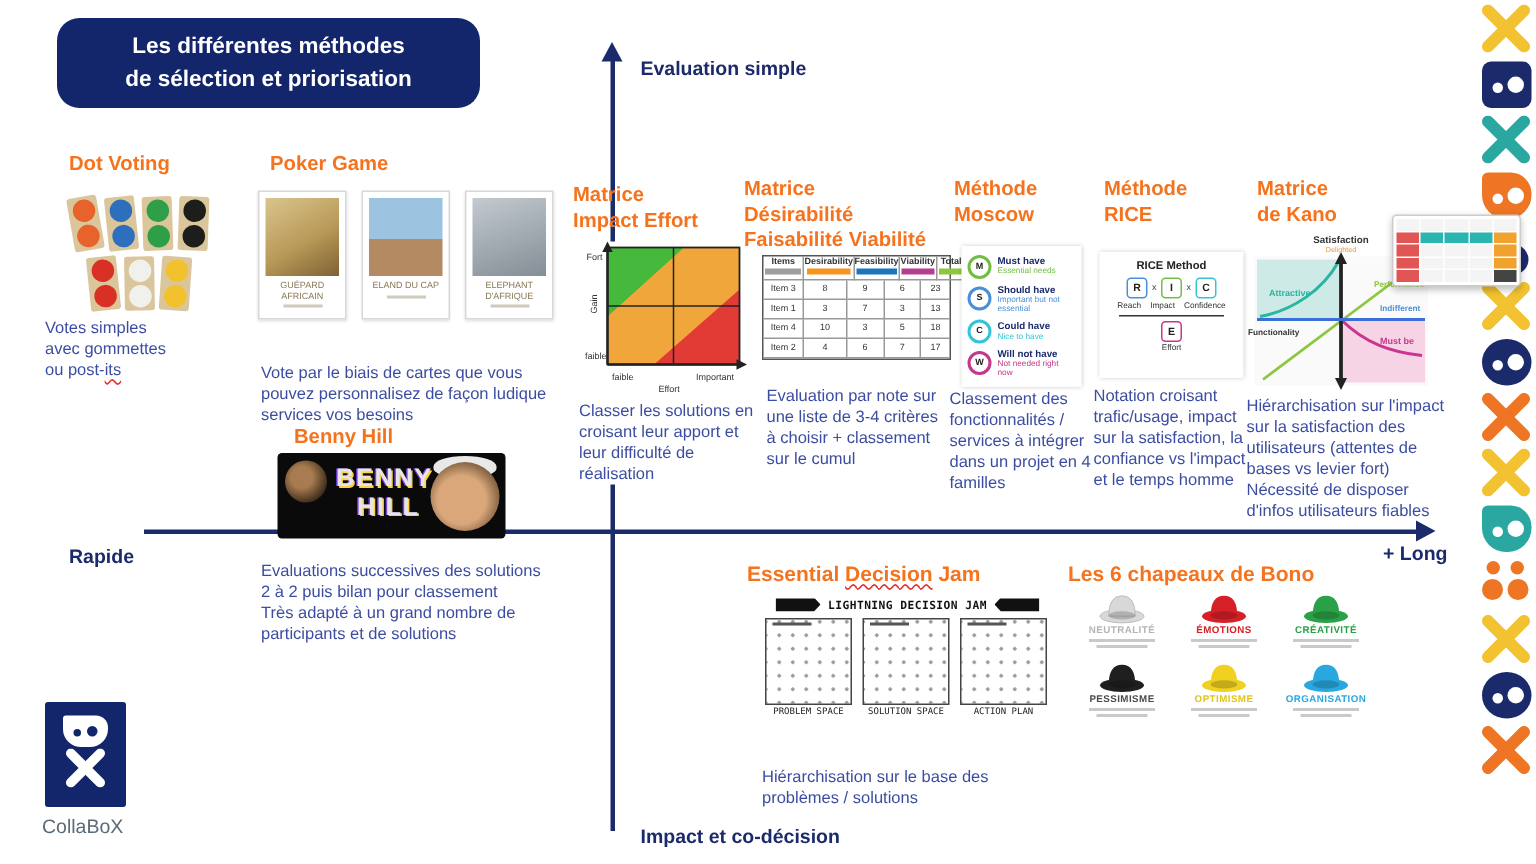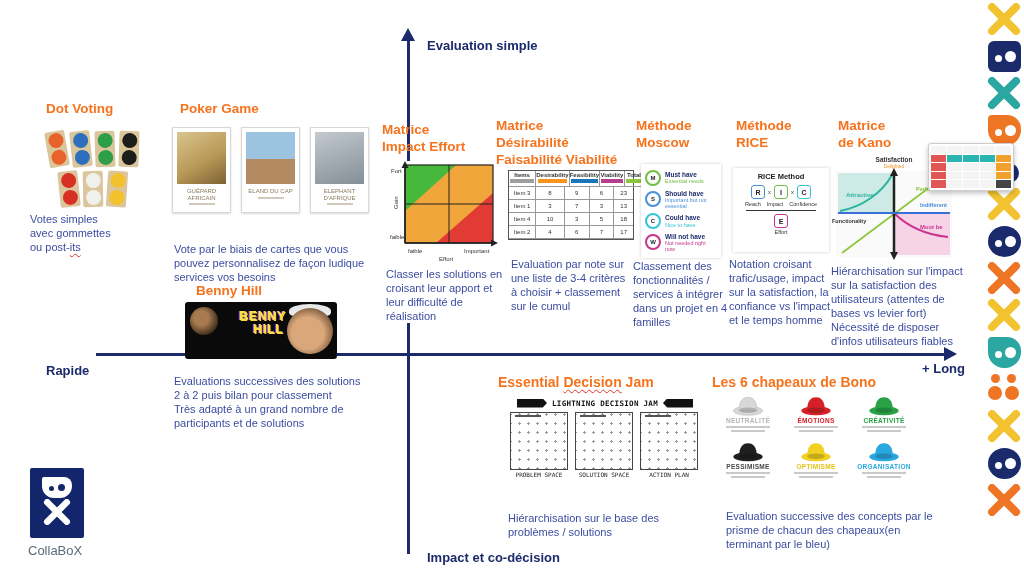--- a/index.html
+++ b/index.html
@@ -47,22 +47,22 @@
   .pcap{font-size:6px;color:#8a7a5a;margin-top:4px;text-align:center;line-height:1.1;width:52px;}
   .pbar{width:26px;height:2px;background:#cfcabc;margin-top:2px;}
 
   
   .benny-img{left:185px;top:302px;width:152px;height:57px;background:#0a0a0a;border-radius:3px;z-index:2;overflow:hidden;}
   .benny-face-l{position:absolute;left:5px;top:5px;width:28px;height:28px;border-radius:50%;
                 background:radial-gradient(circle at 40% 40%,#a87c50 30%,#3a2a1a 75%,#111);}
   .benny-face-r{position:absolute;right:4px;top:6px;width:46px;height:46px;border-radius:50%;
                 background:radial-gradient(circle at 45% 55%,#d9a77a 45%,#5a4028 85%,#111);}
   .benny-hat{position:absolute;right:6px;top:2px;width:42px;height:14px;border-radius:50% 50% 40% 40%;background:#e8e8e8;}
-  .benny-text{position:absolute;left:54px;top:8px;font-weight:bold;font-size:12px;letter-spacing:1px;
-              color:#fde047;text-shadow:1px 1px 0 #ffd23f,-1px 0 0 #7a3df0;line-height:1.1;}
+  .benny-text{position:absolute;left:39px;top:8px;font-weight:bold;font-size:17px;letter-spacing:1px;
+              color:#e5e5e5;text-shadow:1px 1px 0 #ffd23f,-1px 0 0 #7a3df0;line-height:1.1;}
   .benny-text .l2{margin-left:14px;}
 
   
   .ie-img{left:390px;top:161px;z-index:2;background:#fff;}
 
   
   .dfv-table{left:508px;top:170px;width:124px;background:#fff;border:1px solid #555;z-index:2;}
   .dfv-row{display:flex;}
   .dfv-cell{font-size:6px;color:#333;border-right:1px solid #999;border-bottom:1px solid #999;
             height:13px;display:flex;align-items:center;justify-content:center;flex:0 0 20%;box-sizing:border-box;}
@@ -150,20 +150,22 @@
 
   <div class="abs vaxis"></div>
   <div class="abs vaxis-arrow"></div>
   <div class="abs haxis"></div>
   <div class="abs haxis-arrow"></div>
   <div class="abs axis-label" style="left:427px;top:38px;">Evaluation simple</div>
   <div class="abs axis-label" style="left:427px;top:550px;">Impact et co-décision</div>
   <div class="abs axis-label" style="left:46px;top:363px;">Rapide</div>
   <div class="abs axis-label" style="left:922px;top:361px;">+ Long</div>
 
+  <div class="abs title-box">Les différentes méthodes
+de sélection et priorisation</div>
 
   <div class="abs otitle" style="left:46px;top:101px;">Dot Voting</div>
   <div class="abs dots-img">
       <div class="dot-row">
         <div class="dot-strip" style="transform:rotate(-10deg)">
           <i style="background:#e8622c"></i>
           <i style="background:#e8622c"></i>
         </div>
         <div class="dot-strip" style="transform:rotate(-6deg)">
           <i style="background:#2e6fbd"></i>
@@ -497,21 +499,20 @@
      <svg width="32" height="23" viewBox="0 0 30 22">
   <ellipse cx="15" cy="17" rx="14" ry="4.3" fill="#29a8df" stroke="#bbb" stroke-width="0"></ellipse>
   <path d="M6.5,17 Q6.5,4 15,4 Q23.5,4 23.5,17 Z" fill="#29a8df" stroke="#bbb" stroke-width="0"></path>
   <ellipse cx="15" cy="16.5" rx="8.5" ry="2.6" fill="rgba(0,0,0,0.18)"></ellipse>
         </svg>
      <div class="hat-label" style="color:#29a8df">ORGANISATION</div>
      <div class="hat-bar"></div>
         <div class="hat-bar b2"></div>
    </div>
     </div>
-  <div class="abs desc" style="left:726px;top:509px;width:208px;">Evaluation successive des concepts par le prisme de chacun des chapeaux(en terminant par le bleu)</div>
 
   <div class="abs logo-box">
     <div class="logo-face">
       <i style="left:7px;top:9px;width:5px;height:5px;"></i>
       <i style="left:16px;top:7px;width:7px;height:7px;"></i>
     </div>
     <div>
       <svg width="30" height="26" viewBox="0 0 34 32">
           <g fill="#ffffff">
         <rect x="13" y="-5" width="8" height="42" rx="4" transform="rotate(45 17 16)"></rect>

